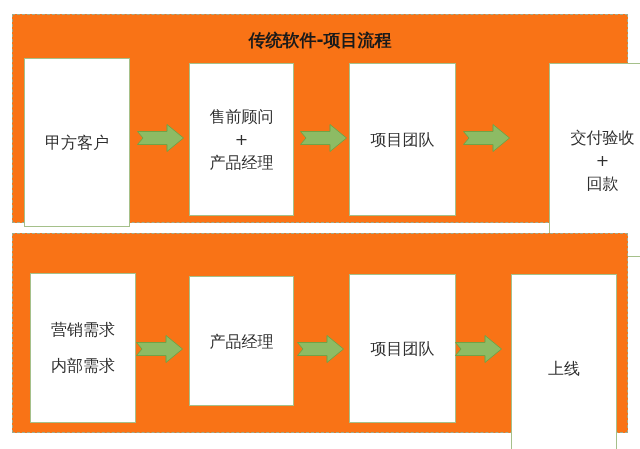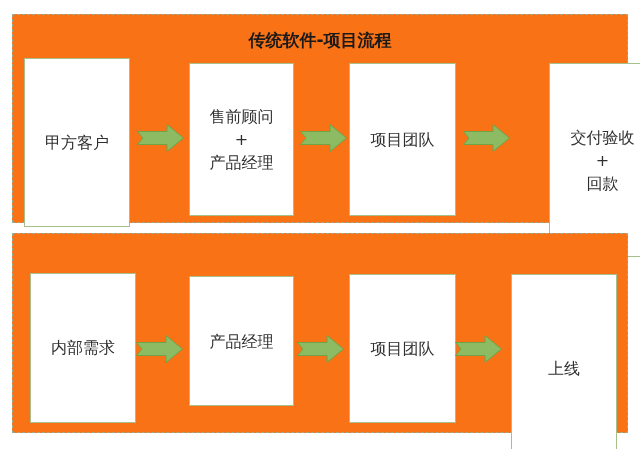--- a/index.html
+++ b/index.html
@@ -99,20 +99,21 @@
   <div class="flow-box b4">
     <div class="line">交付验收</div>
     <div class="line">+</div>
     <div class="line">回款</div>
   </div>
 </div>
 
 <div class="section" id="sec-internet">
 
   <div class="flow-box b1 spread">
+    <div class="line">营销需求</div>
     <div class="line">内部需求</div>
   </div>
 
   <svg class="arrow a1" viewBox="0 0 47 28">
     <polygon points="0.5,7.5 30,7.5 30,0.5 46.5,14 30,27.5 30,20.5 0.5,20.5 6,14"></polygon>
   </svg>
 
   <div class="flow-box b2">
     <div class="line">产品经理</div>
   </div>

